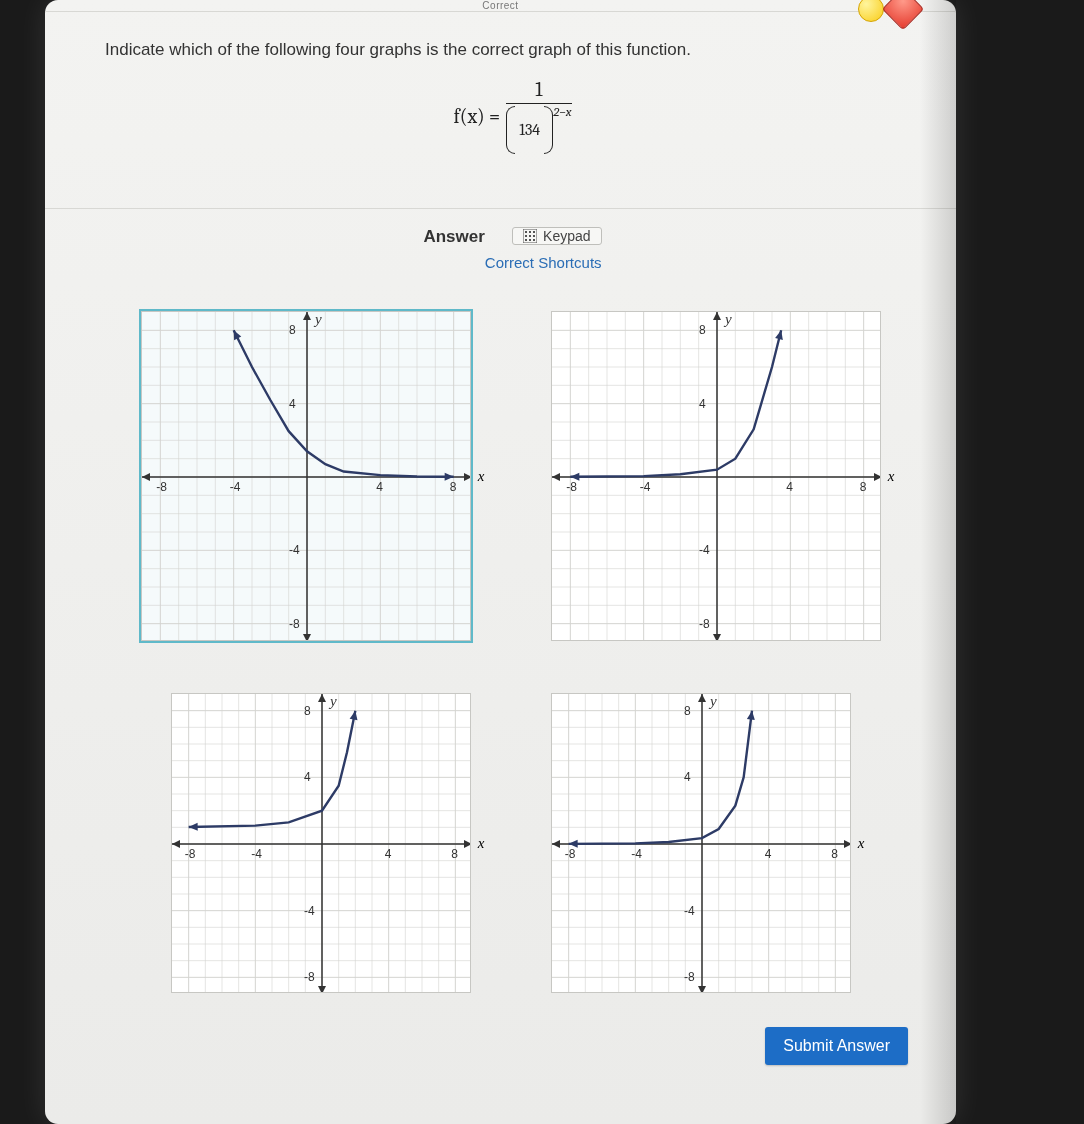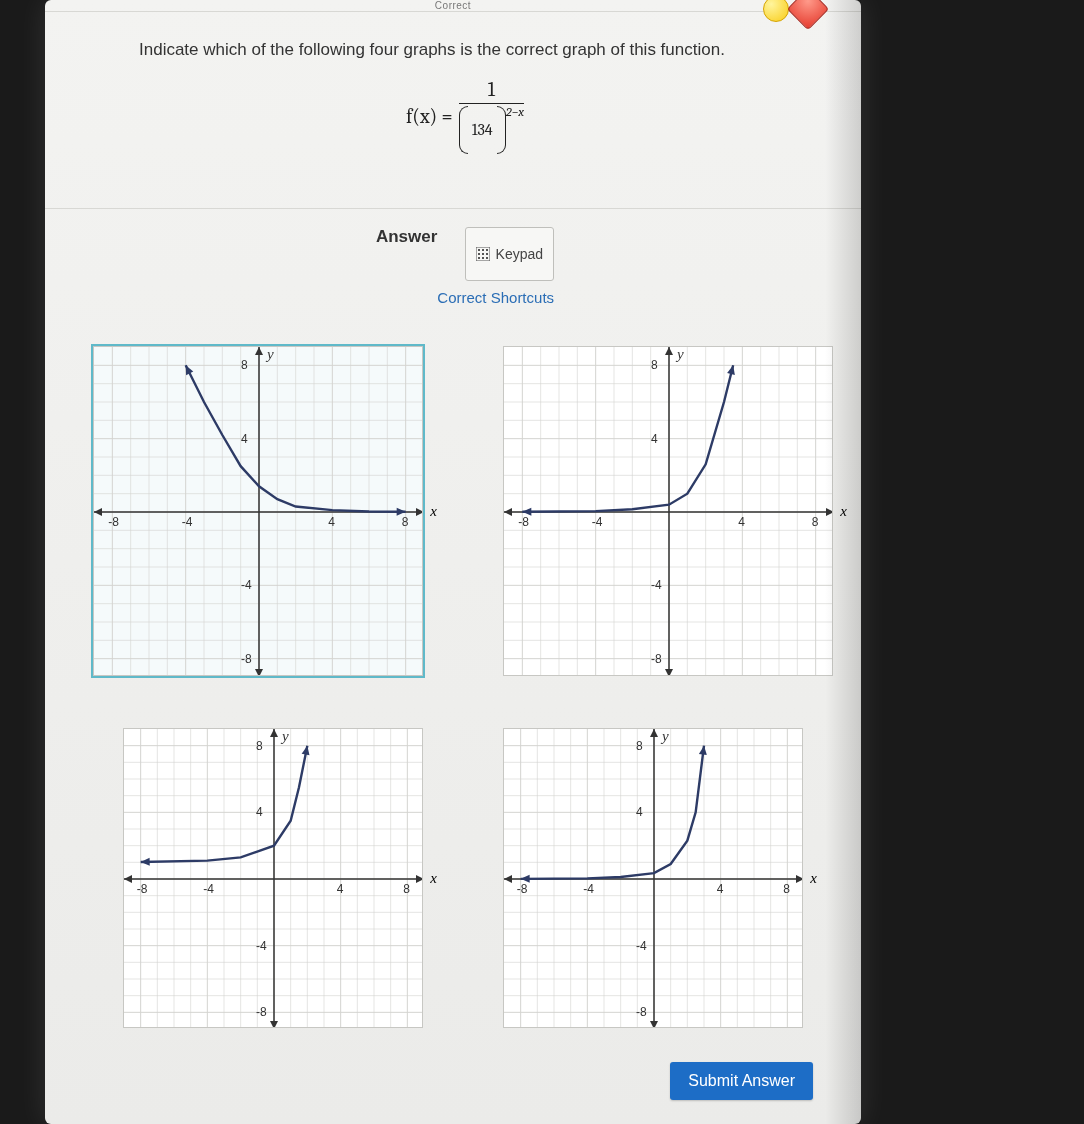--- a/index.html
+++ b/index.html
@@ -8,39 +8,39 @@
     font-family: "Helvetica Neue", Arial, sans-serif;
     background: #1a1a1a;
     width: 1084px;
     height: 1124px;
     overflow: hidden;
     position: relative;
   }
   .page-wrap {
     position:absolute;
     left:45px; top:0;
-    width: 816px;
+    width: 911px;
     height: 1124px;
     background: linear-gradient(180deg,#f3f3f1 0%,#ebebe9 100%);
-    border-radius: 6px;
+    border-radius: 13px;
     box-shadow: 0 0 30px rgba(255,255,255,0.1);
   }
   .top-strip {
     height: 12px;
     border-bottom: 1px solid #d8d8d4;
     display:flex; justify-content:center; align-items:flex-end;
   }
   .tiny-label {
     font-size:10px; color:#777; letter-spacing:0.5px; padding:0 6px;
   }
   .dot { position:absolute; top:-4px; width:26px; height:26px; border-radius:50%; }
   .dot.yellow { right:72px; background:radial-gradient(circle at 30% 30%,#fff59d,#f9cc18); border:1px solid #d6a400;}
   .dot.red    { right:38px; width:30px;height:30px; top:-6px; background:radial-gradient(circle at 30% 30%,#ff9a8a,#e53b2e); border:1px solid #a81f16; transform:rotate(45deg); border-radius:4px;}
   .question-area { padding: 28px 36px 24px 60px; }
-  .question-text { color:#333; font-size:17px;margin-left:34px; }
+  .question-text { color:#333; font-size:17px; }
   .formula {
     text-align:center; margin:18px auto 30px; display:flex; justify-content:center;
     font-family: "Cambria","Times New Roman",serif; font-size:20px; color:#222;
   }
   .formula .lhs { align-self:center; margin-right:6px; }
   .frac { display:inline-flex; flex-direction:column; align-items:center; }
   .frac .num { padding:0 14px 2px; }
   .frac .bar { width:100%; border-top:1.5px solid #222; }
   .frac .den { padding-top:2px; display:flex; align-items:flex-start;}
   .paren {
@@ -59,21 +59,21 @@
   .answer-bar {
     border-top:1px solid #d8d8d4;
     padding: 18px 36px 10px 60px;
     display:flex; justify-content:center; align-items:flex-start;
   }
   .answer-label { font-weight:600; color:#333; font-size:17px;}
   .right-tools { text-align:right; font-size:15px; }
   .keypad-btn {
     display:inline-flex; align-items:center; gap:6px;
     border:1px solid #bfbfbb; background:#f7f7f5;
-    padding:18px 10px; border-radius:3px; color:#444; font-size:14px;
+    padding:0 10px; border-radius:3px; color:#444; font-size:14px;
     cursor:pointer;
   }
   .kb-shortcuts { color:#2a6db5; margin-top:8px; font-size:15px; cursor:pointer;}
   .graphs-zone { padding: 30px 40px 10px 60px; }
   .graph-row { display:flex; gap:80px; margin-bottom:48px; justify-content:center;}
   .graph-cell { position:relative; cursor:pointer; }
   .graph-cell.selected svg.plot { outline:2px solid #5fb9c9; outline-offset:0; background:#f5fafb; }
   svg.plot { background:#fff; border:1px solid #c7c7c3; }
   .axis-label { font-family:"Times New Roman",serif; font-style:italic; font-size:15px; fill:#333;}
   .tick-label { font-family:Arial,sans-serif; font-size:12px; fill:#333;}

